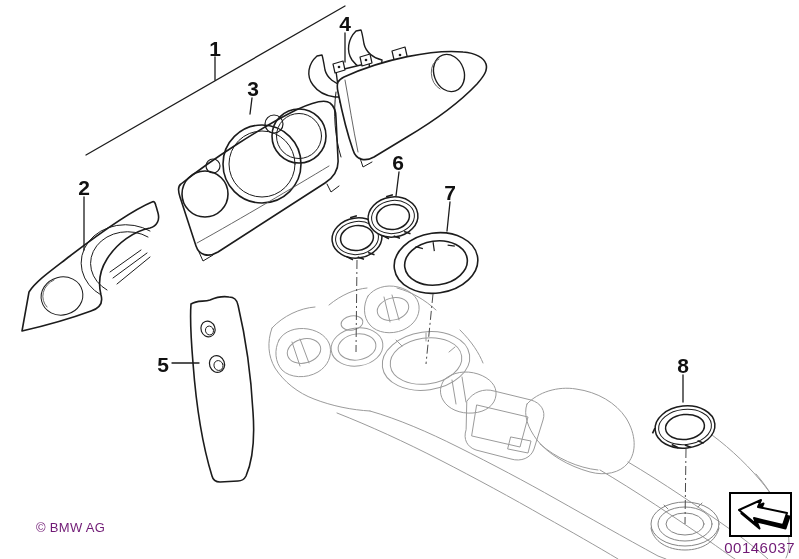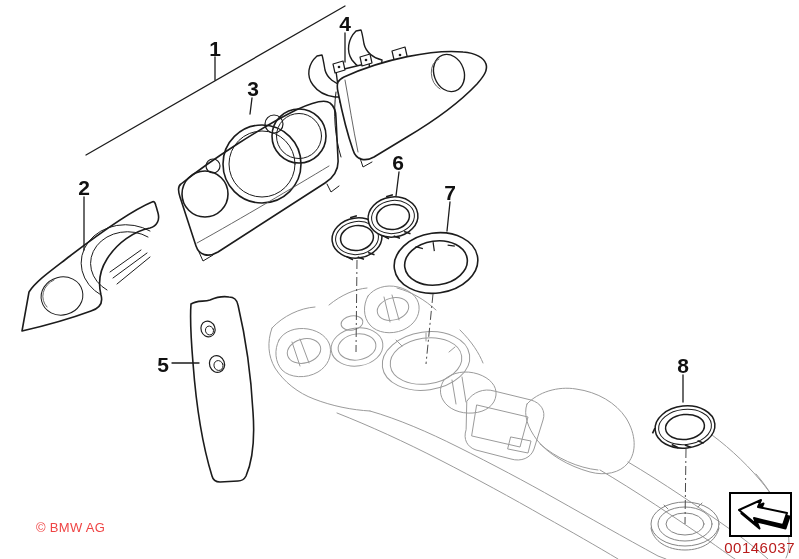--- a/index.html
+++ b/index.html
@@ -7,25 +7,25 @@
     position:relative;width:799px;height:559px;background:#ffffff;
     font-family:"Liberation Sans", sans-serif;overflow:hidden;margin:0 auto;
   }
   .stage svg.art{position:absolute;left:0;top:0;}
   .callout{
     position:absolute;transform:translate(-50%,-50%);
     font-weight:bold;font-size:21px;line-height:1;color:#111;
     cursor:default;user-select:none;
   }
   .copyright{
-    position:absolute;left:36px;top:520px;font-size:13px;color:#ef4444;
+    position:absolute;left:36px;top:520px;font-size:13px;color:#701a75;
     letter-spacing:.3px;
   }
   .part-number{
-    position:absolute;right:4px;top:539px;font-size:15px;color:#b91c1c;
+    position:absolute;right:4px;top:539px;font-size:15px;color:#701a75;
     letter-spacing:.5px;
   }
   .arrow-box{
     position:absolute;left:729px;top:492px;width:63px;height:45px;
     border:2px solid #000;background:#fff;box-sizing:border-box;
   }
   .arrow-box svg{display:block;width:100%;height:100%;}
 </style>
 </head>
 <body>

